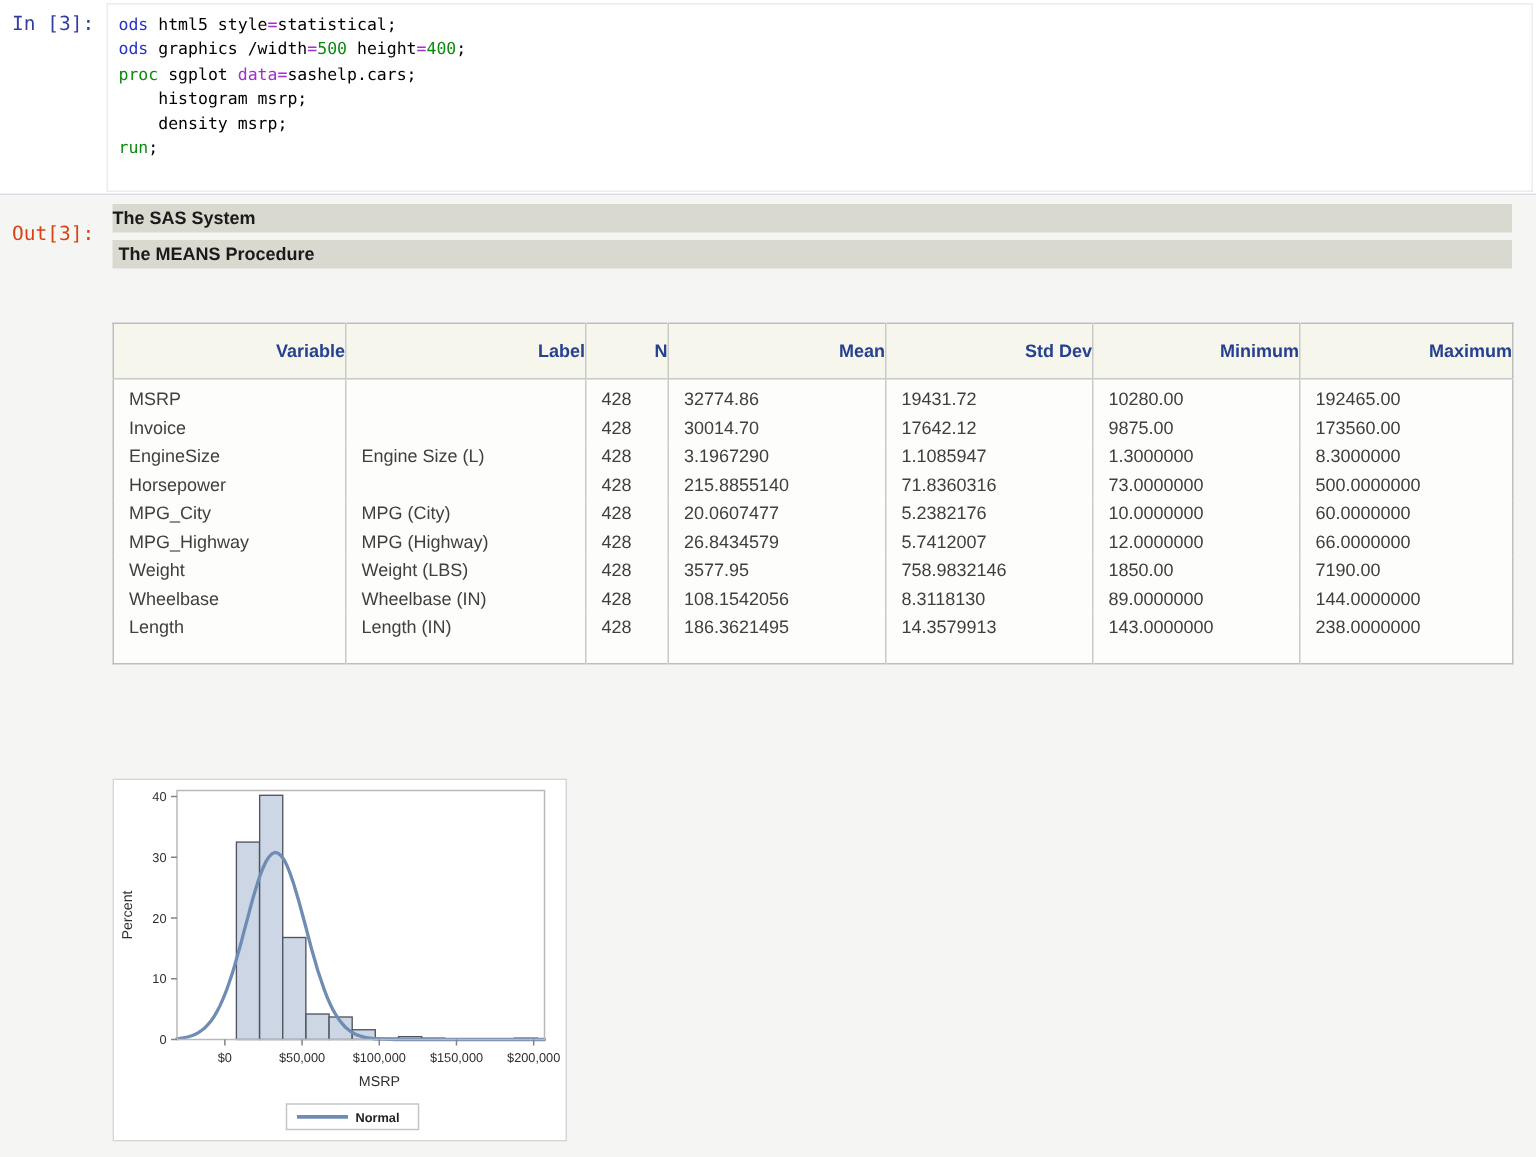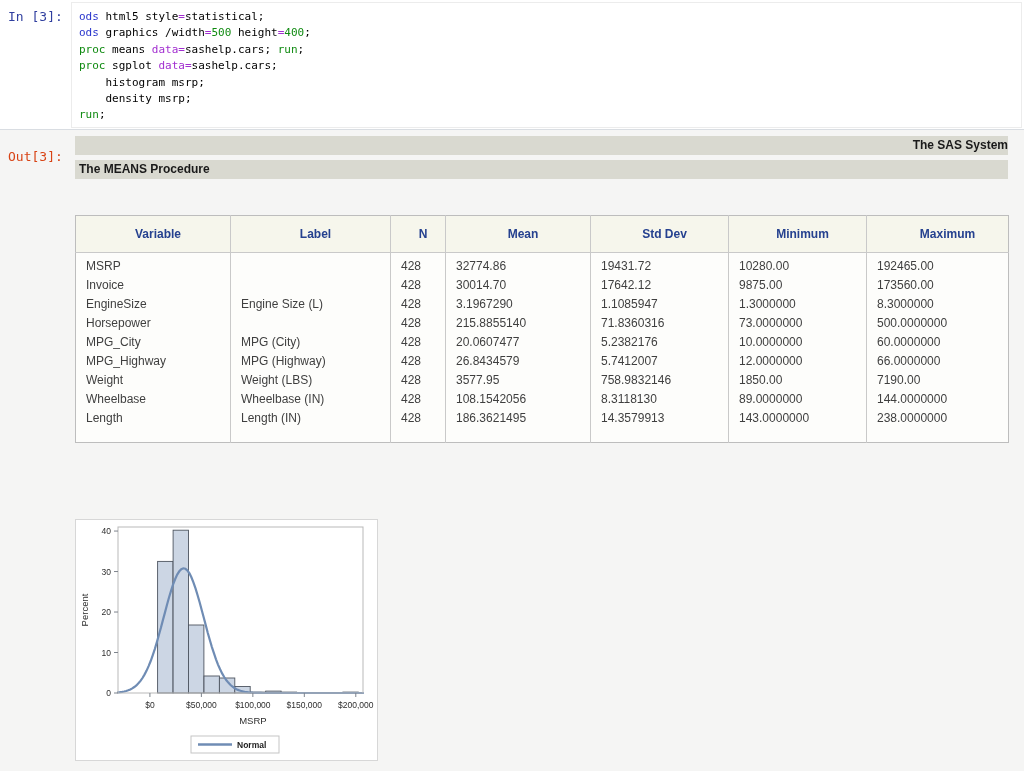--- a/index.html
+++ b/index.html
@@ -20,28 +20,28 @@
             border:1px solid #ececec;background:var(--cell-bg);}
   .code{position:absolute;left:7px;top:6px;font-family:"DejaVu Sans Mono",monospace;
         font-size:11px;line-height:16.4px;color:#000;}
   .code-line{white-space:pre;}
 
   
   .out-prompt{position:absolute;left:8px;top:139px;font-family:"DejaVu Sans Mono",monospace;
               font-size:13px;color:var(--prompt-out);margin-top:10px;}
   .band{position:absolute;left:75px;width:933px;height:19px;background:var(--band-bg);
         font-size:12px;font-weight:bold;color:#1a1a1a;line-height:19px;}
-  .band.sys{top:136px;text-align:right;padding-left:16px;}
+  .band.sys{top:136px;text-align:left;}
   .band.proc{top:160px;text-align:left;padding-left:4px;}
 
   
   .table-wrap{position:absolute;left:75px;top:215px;}
   table.means{border-collapse:collapse;table-layout:fixed;width:933px;background:var(--tb-bg);
               border:1px solid #bdbdbd;font-size:12px;}
-  table.means th{background:var(--th-bg);color:var(--th-fg);font-weight:bold;text-align:center;
+  table.means th{background:var(--th-bg);color:var(--th-fg);font-weight:bold;text-align:right;
                  padding:11px 0 11px 10px;border-bottom:1px solid var(--tb-border);
                  border-right:1px solid var(--tb-border);}
   table.means th:last-child{border-right:none;padding-left:20px;}
   table.means td{color:var(--tb-fg);text-align:left;padding-left:10px;height:19px;
                  line-height:19px;border-right:1px solid var(--tb-border);white-space:nowrap;}
   table.means td:last-child{border-right:none;}
   table.means tr.first td{padding-top:4px;}
   table.means tr.spacer td{height:14px;}
 
   
@@ -52,21 +52,20 @@
 </style>
 </head>
 <body>
 
 <div class="input-row">
   <div class="in-prompt">In [3]:</div>
   <div class="code-box">
     <div class="code" id="code-root">
         <div class="code-line"><span style="color: rgb(39, 51, 204);">ods</span><span style="color: rgb(0, 0, 0);"> html5 style</span><span style="color: rgb(162, 47, 208);">=</span><span style="color: rgb(0, 0, 0);">statistical;</span></div>
         <div class="code-line"><span style="color: rgb(39, 51, 204);">ods</span><span style="color: rgb(0, 0, 0);"> graphics /width</span><span style="color: rgb(162, 47, 208);">=</span><span style="color: rgb(15, 138, 16);">500</span><span style="color: rgb(0, 0, 0);"> height</span><span style="color: rgb(162, 47, 208);">=</span><span style="color: rgb(15, 138, 16);">400</span><span style="color: rgb(0, 0, 0);">;</span></div>
-        <div class="code-line"><span style="color: rgb(15, 138, 16);">proc</span><span style="color: rgb(0, 0, 0);"> means </span><span style="color: rgb(162, 47, 208);">data=</span><span style="color: rgb(0, 0, 0);">sashelp.cars; </span><span style="color: rgb(15, 138, 16);">run</span><span style="color: rgb(0, 0, 0);">;</span></div>
         <div class="code-line"><span style="color: rgb(15, 138, 16);">proc</span><span style="color: rgb(0, 0, 0);"> sgplot </span><span style="color: rgb(162, 47, 208);">data=</span><span style="color: rgb(0, 0, 0);">sashelp.cars;</span></div>
         <div class="code-line"><span style="color: rgb(0, 0, 0);">    histogram msrp;</span></div>
         <div class="code-line"><span style="color: rgb(0, 0, 0);">    density msrp;</span></div>
         <div class="code-line"><span style="color: rgb(15, 138, 16);">run</span><span style="color: rgb(0, 0, 0);">;</span></div>
       </div>
   </div>
 </div>
 
 <div class="out-prompt">Out[3]:</div>
 

